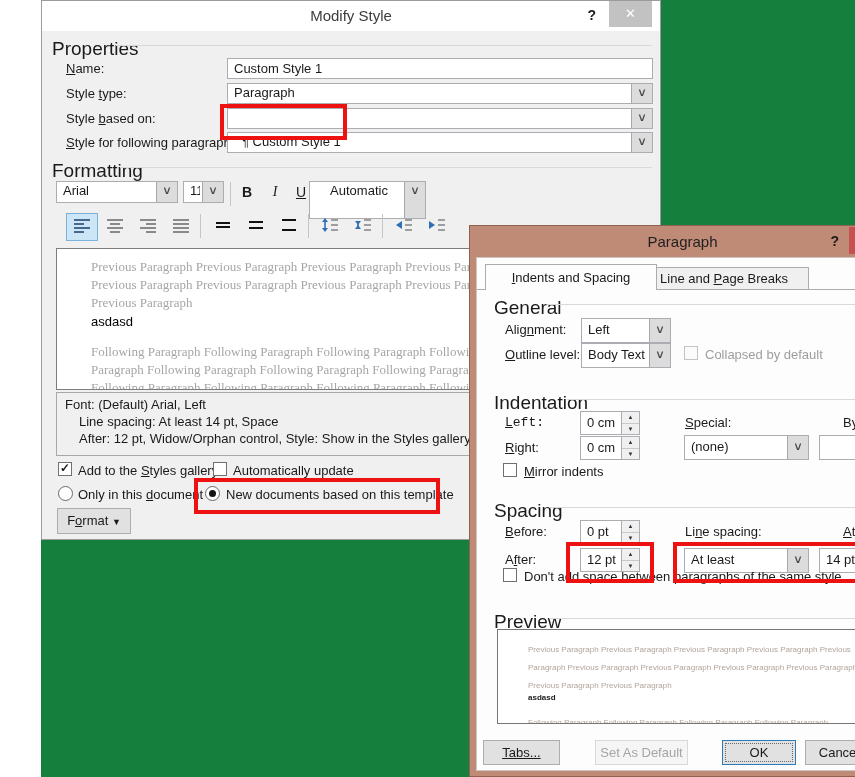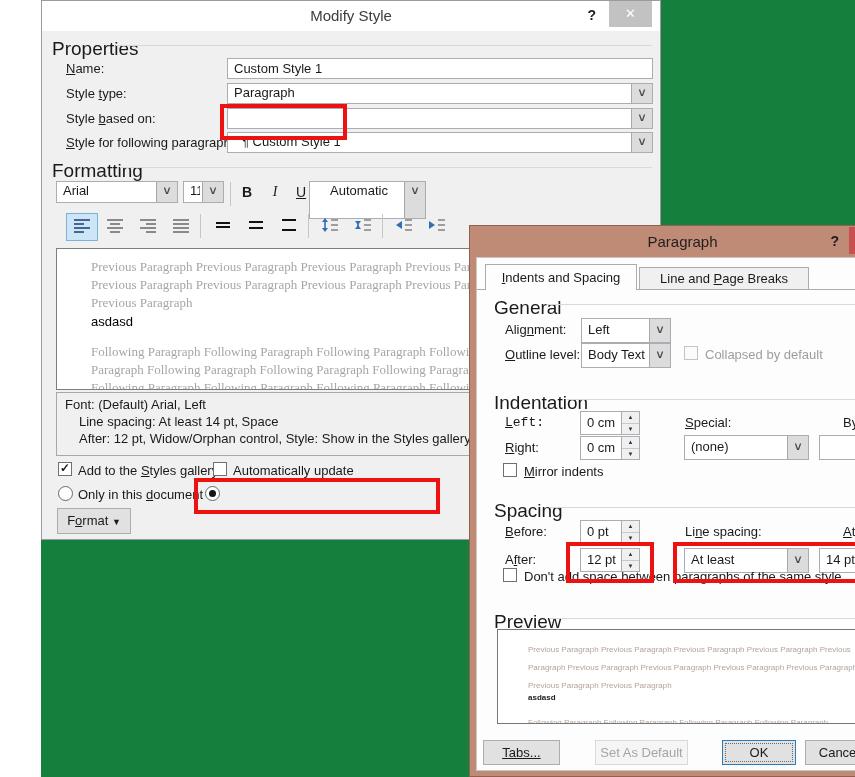--- a/index.html
+++ b/index.html
@@ -263,37 +263,38 @@
     <span class="cb" style="left:16px;top:461px;"><i style="font-style:normal;">✓</i></span>
     <span class="lbl" style="left:36px;top:462px;">Add to the <u>S</u>tyles gallery</span>
     <span class="cb" style="left:171px;top:461px;"></span>
     <span class="lbl" style="left:191px;top:462px;">Automatically update</span>
 
     <span class="radio" style="left:16px;top:485px;"></span>
     <span class="lbl" style="left:36px;top:486px;">Only in this <u>d</u>ocument</span>
     <span class="radio" style="left:163px;top:485px;">
         <span class="dot"></span>
       </span>
+    <span class="lbl" style="left:184px;top:486px;">New documents based on this template</span>
     <div class="redbox" style="left:152px;top:477px;width:238px;height:28px;"></div>
 
     <div class="btn" style="left:15px;top:507px;width:74px;height:26px;line-height:24px;">
       <span>F<u>o</u>rmat</span>
       <span style="font-size:9px;">▼</span>
     </div>
   </section>
 
   <section class="dlg dlg-para">
     <span class="para-title">Paragraph</span>
     <span class="help-glyph" style="top:7px;right:56px;">?</span>
     <span class="close-red">✕</span>
 
     <div class="para-content">
 
       <div class="tabline" style="left:0;top:31px;width:411px;"></div>
-      <div class="tab active" style="left:8px;top:6px;width:152px;height:26px;line-height:26px;">
+      <div class="tab active" style="left:8px;top:6px;width:172px;height:26px;line-height:26px;">
         <span><u>I</u>ndents and Spacing</span>
       </div>
       <div class="tab" style="left:162px;top:9px;width:170px;height:23px;line-height:22px;">
         <span>Line and <u>P</u>age Breaks</span>
       </div>
 
       <span class="grp-label" style="left:17px;top:39px;">General</span>
       <div class="hline" style="left:70px;top:46px;width:334px;"></div>
       <span class="lbl" style="left:28px;top:64px;">Alig<u>n</u>ment:</span>
       <div class="combo lh24" style="left:104px;top:60px;width:90px;height:25px;">

